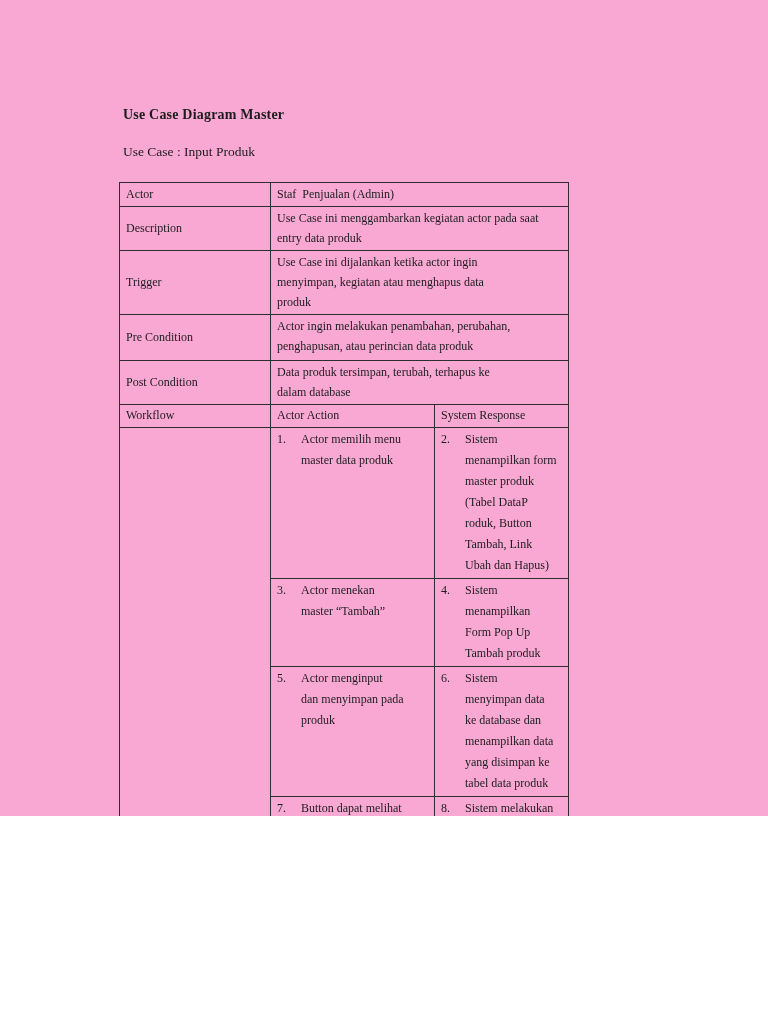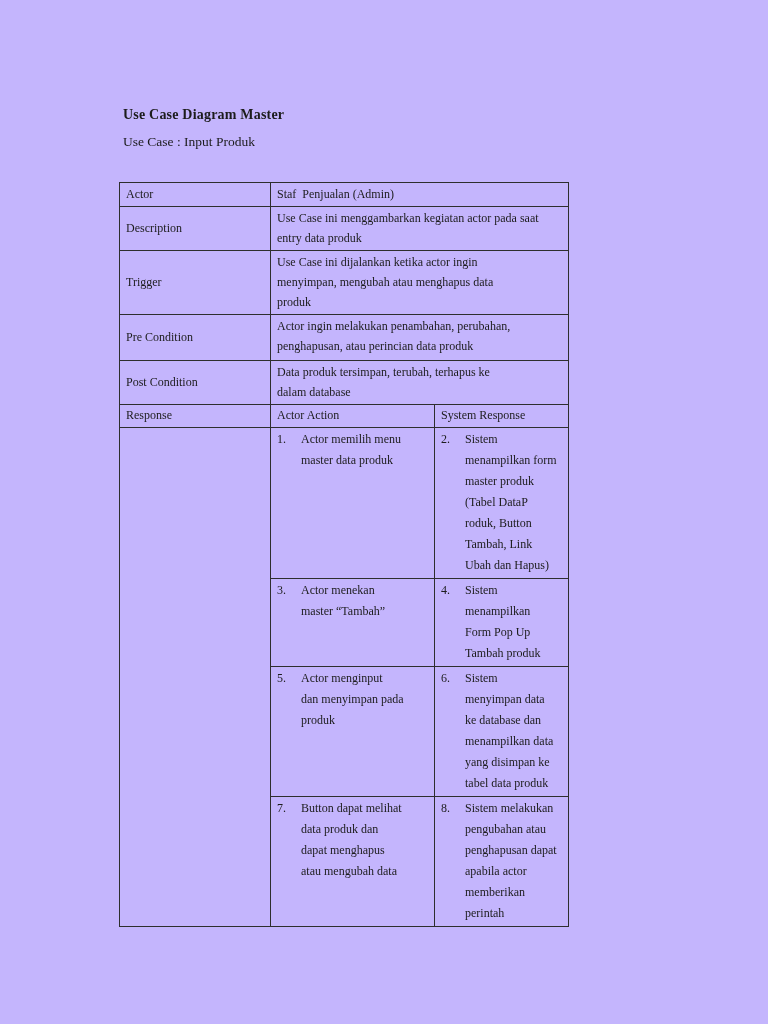--- a/index.html
+++ b/index.html
@@ -3,39 +3,39 @@
 <meta charset="utf-8">
 <style>
   html, body {
     margin: 0;
     padding: 0;
     background: #ffffff;
   }
   .page {
     position: relative;
     width: 768px;
-    height: 1024px;
-    background: #c4b5fd;
+    height: 816px;
+    background: #f9a8d4;
     color: #1c1c1c;
     font-family: "Liberation Serif", serif;
     overflow: hidden;
   }
   .doc-title {
     position: absolute;
     left: 123px;
     top: 107px;
     font-size: 14px;
     font-weight: bold;
     letter-spacing: 0.2px;
     white-space: pre;
   }
   .doc-subtitle {
     position: absolute;
     left: 123px;
-    top: 134px;
+    top: 144px;
     font-size: 13.5px;
     white-space: pre;
   }
   table.uc-table {
     position: absolute;
     left: 119px;
     top: 182px;
     width: 449px;
     border-collapse: collapse;
     table-layout: fixed;
@@ -103,38 +103,38 @@
 
       <tr class="row-desc">
         <td class="label-cell">Description</td>
         <td colspan="2" class="info-val">Use Case ini menggambarkan kegiatan actor pada saat
 entry data produk</td>
       </tr>
 
       <tr class="row-trigger">
         <td class="label-cell">Trigger</td>
         <td colspan="2" class="info-val">Use Case ini dijalankan ketika actor ingin
-menyimpan, mengubah atau menghapus data
+menyimpan, kegiatan atau menghapus data
 produk</td>
       </tr>
 
       <tr class="row-pre">
         <td class="label-cell">Pre Condition</td>
         <td colspan="2" class="info-val">Actor ingin melakukan penambahan, perubahan,
 penghapusan, atau perincian data produk</td>
       </tr>
 
       <tr class="row-post">
         <td class="label-cell">Post Condition</td>
         <td colspan="2" class="info-val">Data produk tersimpan, terubah, terhapus ke
 dalam database</td>
       </tr>
 
       <tr class="row-wfhead">
-        <td class="hdr-cell">Response</td>
+        <td class="hdr-cell">Workflow</td>
         <td class="hdr-cell">Actor Action</td>
         <td class="hdr-cell">System Response</td>
       </tr>
 
       <tr>
         <td rowspan="4"></td>
         <td class="wf-cell">
           <div class="wf-item">
             <span class="wf-num">1.</span>
             <div class="wf-text">Actor memilih menu

